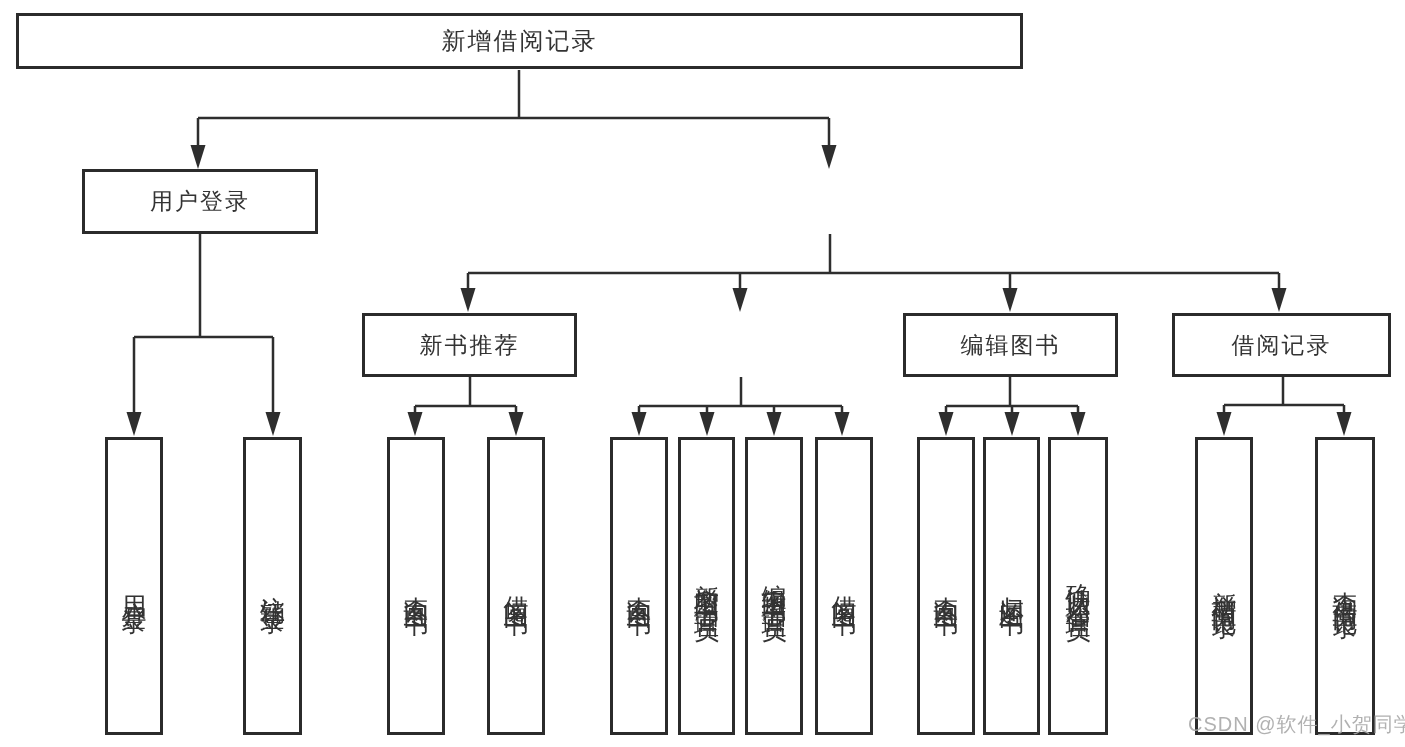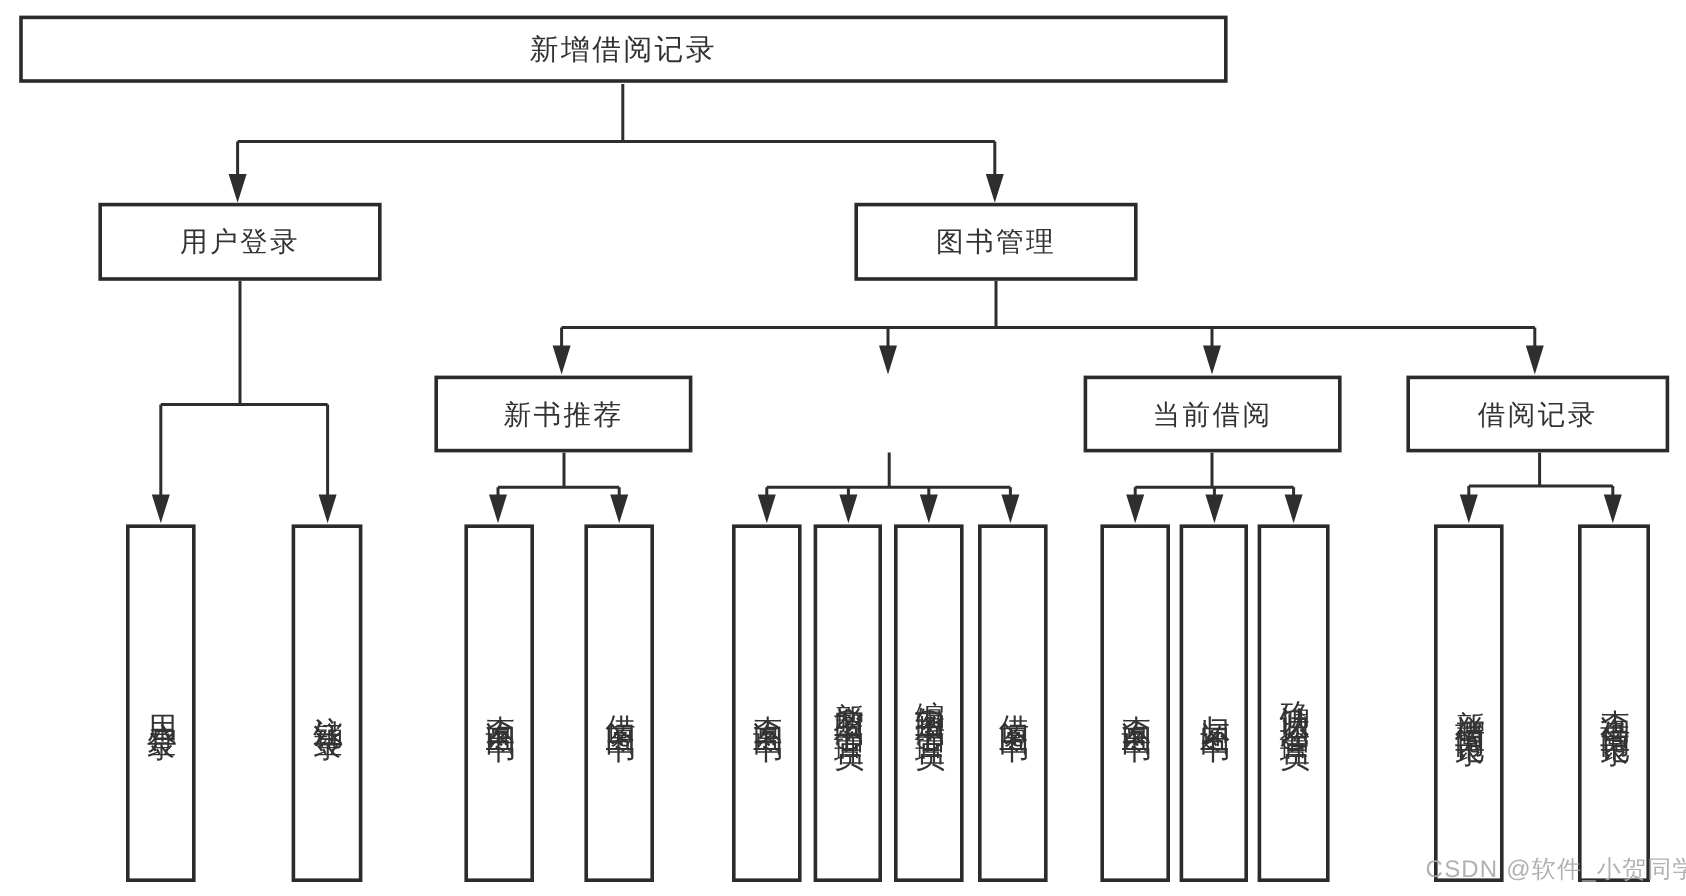--- a/index.html
+++ b/index.html
@@ -79,24 +79,23 @@
       M938.5 412 L953.5 412 L946 436 Z
       M1004.5 412 L1019.5 412 L1012 436 Z
       M1070.5 412 L1085.5 412 L1078 436 Z
       M1216.5 412 L1231.5 412 L1224 436 Z
       M1336.5 412 L1351.5 412 L1344 436 Z"></path>
   </svg>
 
   <div class="node h n-root">新增借阅记录</div>
 
   <div class="node h n-user-login">用户登录</div>
-  <div class="node h n-book-mgmt">图书管理</div>
 
   <div class="node h lvl3 n-newrec">新书推荐</div>
-  <div class="node h lvl3 n-current">当前借阅</div>
+  <div class="node h lvl3 n-current">编辑图书</div>
   <div class="node h lvl3 n-records">借阅记录</div>
 
   <div class="node v leaf l-user-login">用户登录</div>
   <div class="node v leaf l-logout">注销登录</div>
   <div class="node v leaf l-query-a">查询图书</div>
   <div class="node v leaf l-borrow-a">借阅图书</div>
   <div class="node v leaf l-query-b">查询图书</div>
   <div class="node v leaf l-add-admin">新增图书（管理员）</div>
   <div class="node v leaf l-edit-admin">编辑图书（管理员）</div>
   <div class="node v leaf l-borrow-b">借阅图书</div>

